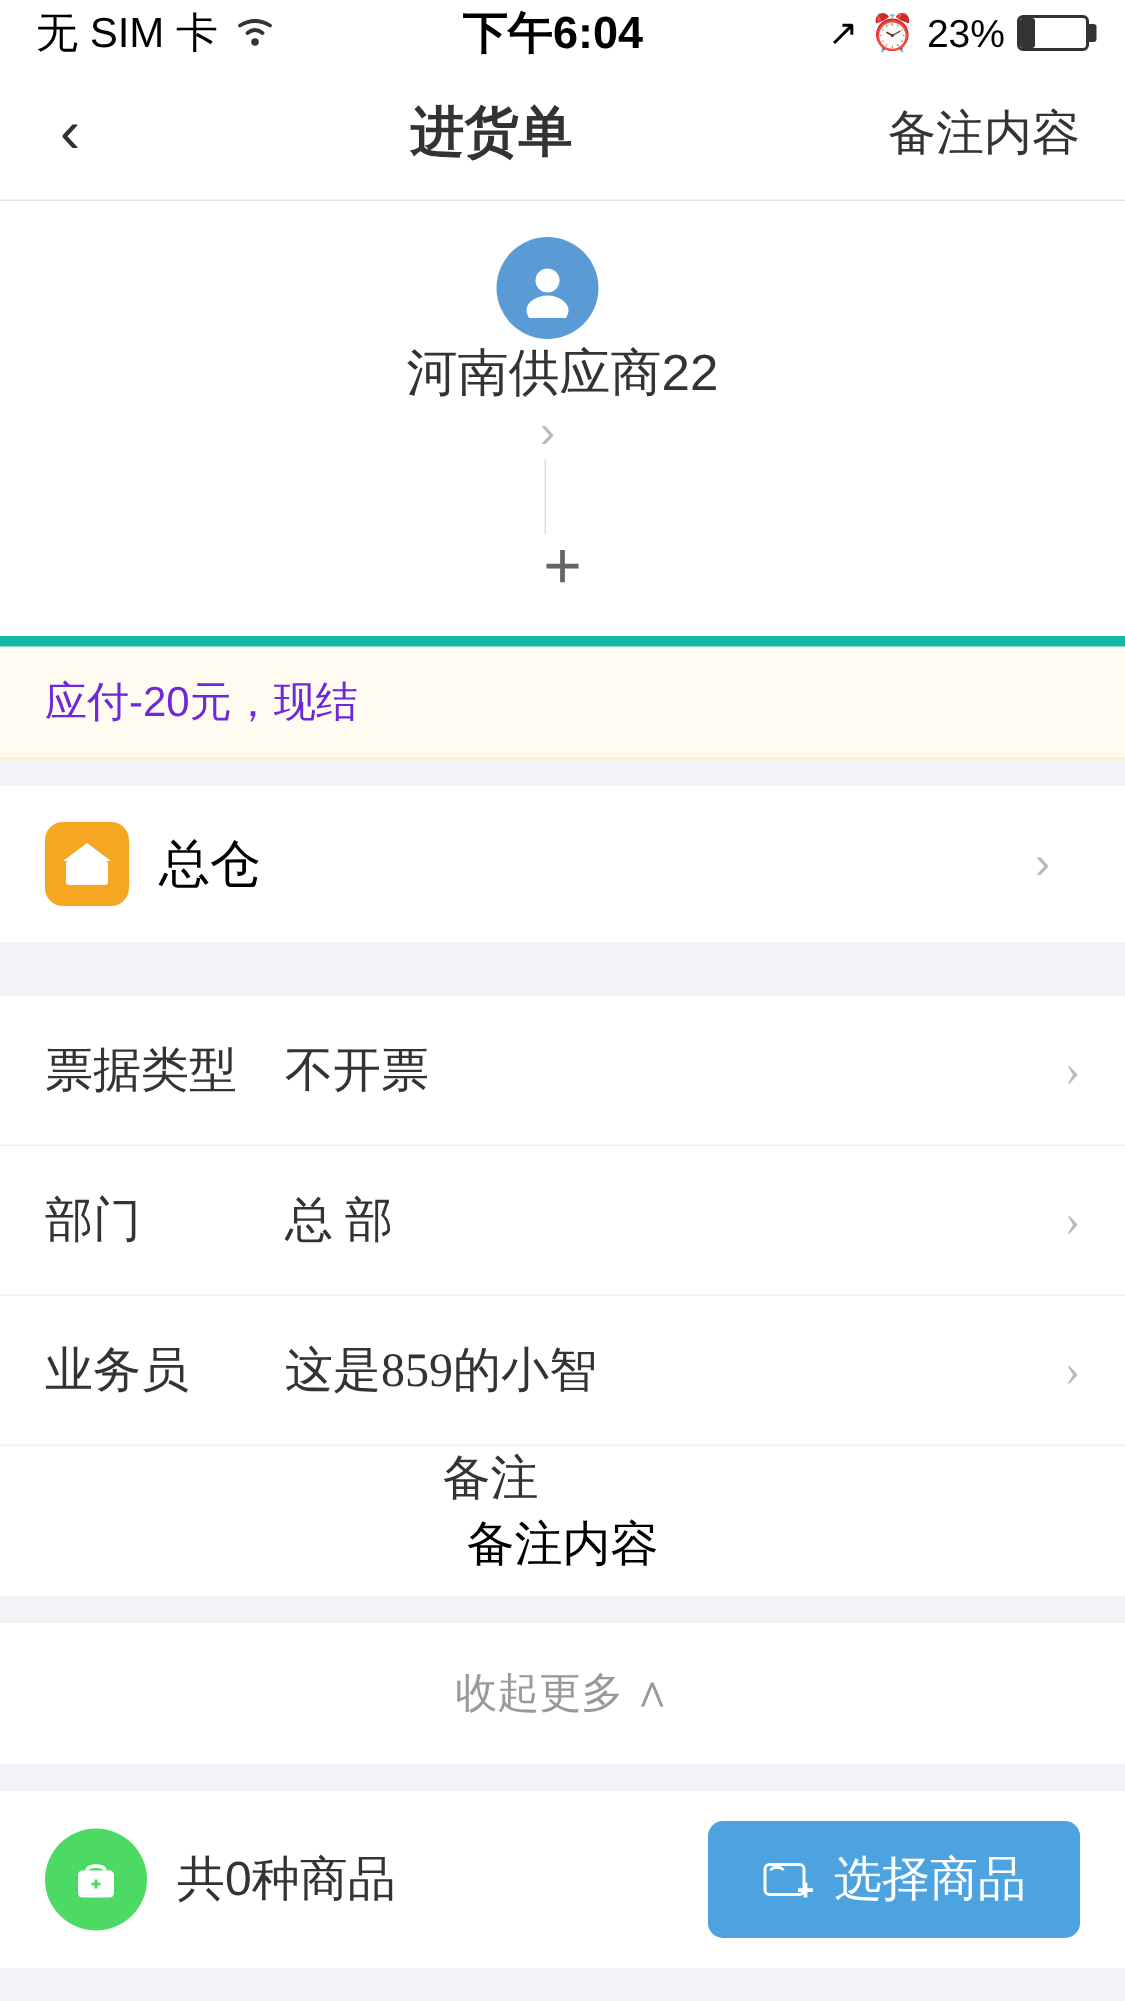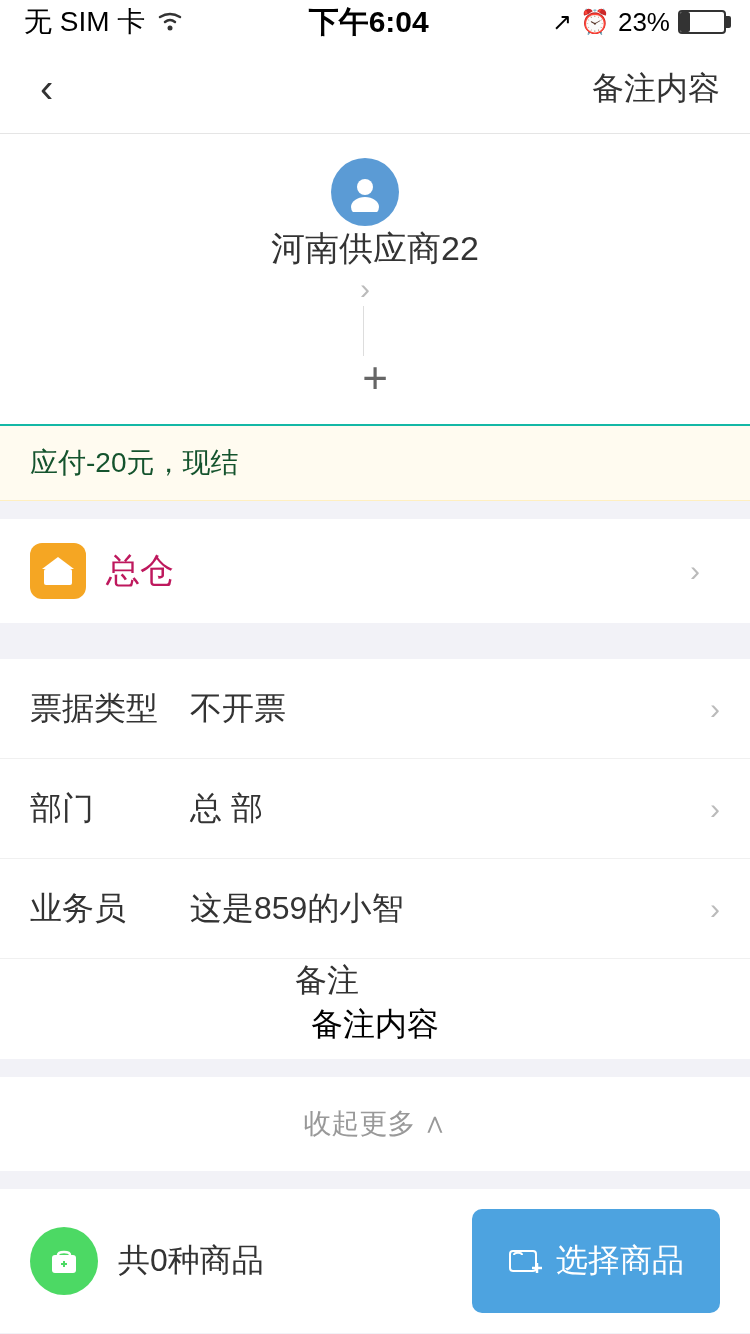--- a/index.html
+++ b/index.html
@@ -114,22 +114,22 @@
       color: #666;
       line-height: 1;
       cursor: pointer;
     }
 
     
     .notice-banner {
       background: #fffbf0;
       padding: 18px 30px;
       font-size: 28px;
-      color: #14532d;
-      border-top: 2px solid #14b8a6;
+      color: #6d28d9;
+      border-top: 7px solid #14b8a6;
       border-bottom: 1px solid #ffefc0;
     }
 
     
     .gap { height: 18px; background: #f2f2f7; }
 
     
     .warehouse-row {
       display: flex;
       align-items: center;
@@ -139,35 +139,36 @@
     .warehouse-icon {
       width: 56px; height: 56px; border-radius: 12px;
       background: #f5a623;
       display: flex; align-items: center; justify-content: center;
       margin-right: 20px;
       flex-shrink: 0;
     }
     .warehouse-name {
       flex: 1;
       font-size: 34px;
-      color: #be185d;
+      color: #000000;
     }
 
     
     .form-section {
       background: #fff;
       margin-bottom: 18px;
     }
     .form-row {
       display: flex;
       align-items: center;
       padding: 0 30px;
       height: 100px;
       border-bottom: 1px solid #f0f0f0;
       cursor: pointer;
+      font-family: Liberation Serif, serif;
     }
     .form-row:last-child {
       border-bottom: none;
       flex-direction: column;
     }
     .form-label {
       font-size: 32px;
       color: #333;
       width: 160px;
       flex-shrink: 0;
@@ -217,21 +218,21 @@
     .product-count {
       flex: 1;
       font-size: 32px;
       color: #333;
     }
     .select-btn {
       background: #4da3e0;
       color: #fff;
       border: none;
       border-radius: 10px;
-      padding: 30px 36px;
+      padding: 17px 36px;
       font-size: 32px;
       display: flex;
       align-items: center;
       gap: 12px;
       cursor: pointer;
     }
   </style>
 </head>
 <body>
 
@@ -253,20 +254,21 @@
     <span style="font-size:24px;">⏰</span>
     <span>23%</span>
     <div class="battery-icon">
       <div class="battery-fill"></div>
     </div>
   </div>
 </div>
 
 <div class="nav-bar">
   <span class="nav-back">‹</span>
+  <span class="nav-title">进货单</span>
   <span class="nav-action">备注内容</span>
 </div>
 
 <div class="content">
 
   <div class="supplier-section">
     <div class="supplier-row">
       <div class="supplier-avatar">
         <svg viewBox="0 0 40 40" fill="none">
           <circle cx="20" cy="15" r="8" fill="white"></circle>

